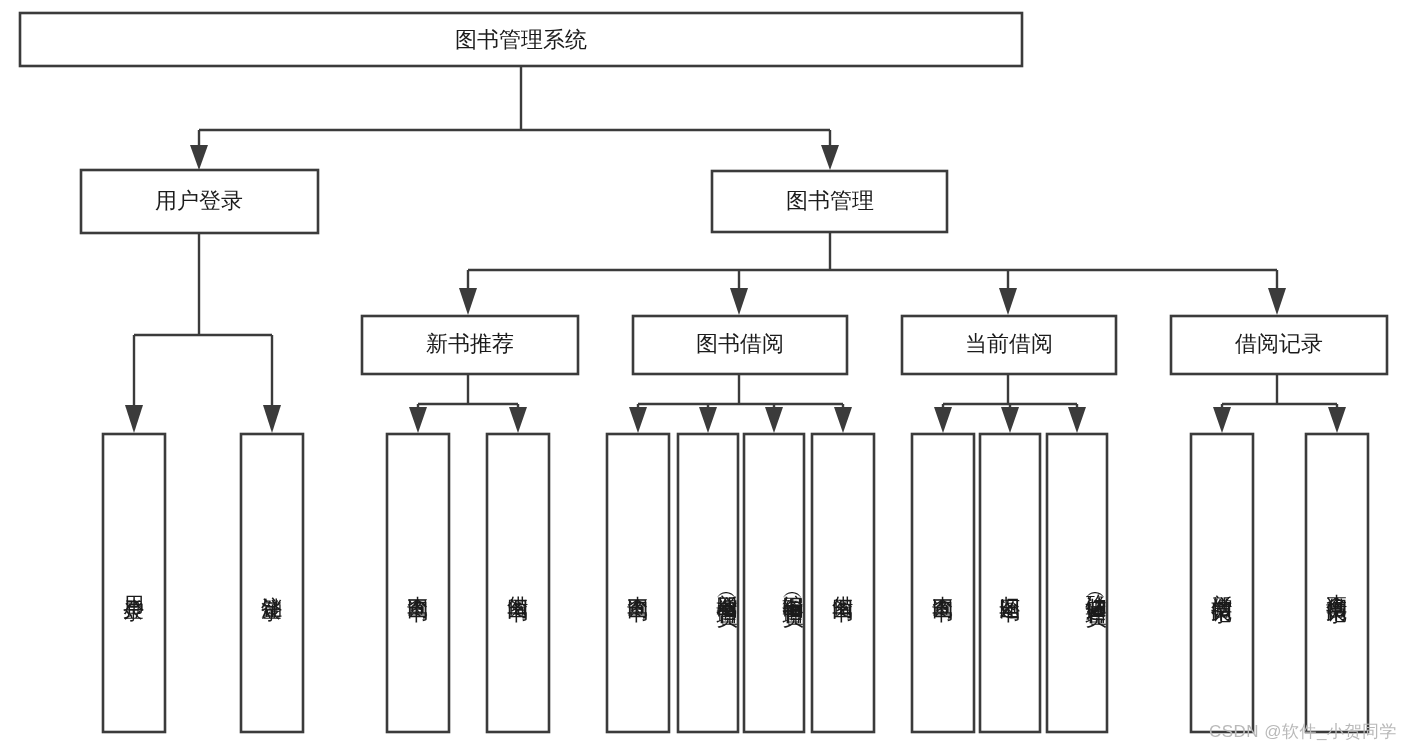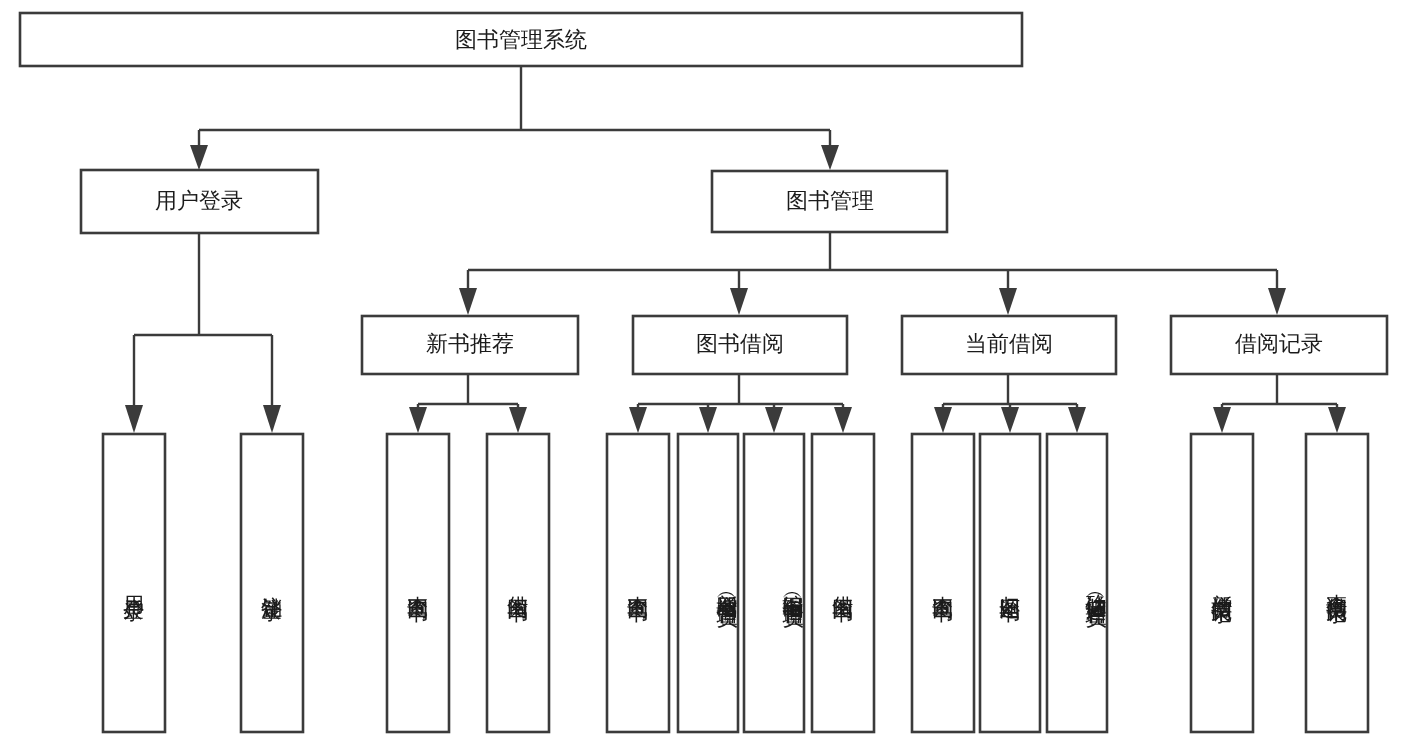--- a/index.html
+++ b/index.html
@@ -214,14 +214,15 @@
   <div class="vlabel" style="left:744px; top:434px; width:60px; height:298px; align-items:flex-start; padding-top:6px; box-sizing:border-box;">编辑图书（管理员）</div>
   <div class="vlabel" style="left:812px; top:434px; width:62px; height:298px;">借阅图书</div>
 
   <div class="vlabel" style="left:912px; top:434px; width:62px; height:298px;">查询图书</div>
   <div class="vlabel" style="left:980px; top:434px; width:60px; height:298px;">归还图书</div>
   <div class="vlabel" style="left:1047px; top:434px; width:60px; height:298px; align-items:flex-start; padding-top:6px; box-sizing:border-box;">确认归还（管理员）</div>
 
   <div class="vlabel" style="left:1191px; top:434px; width:62px; height:298px;">新增借阅记录</div>
   <div class="vlabel" style="left:1306px; top:434px; width:62px; height:298px;">查询借阅记录</div>
 
+  <div class="watermark">CSDN @软件_小贺同学</div>
 
 </div>
 
 </body></html>

